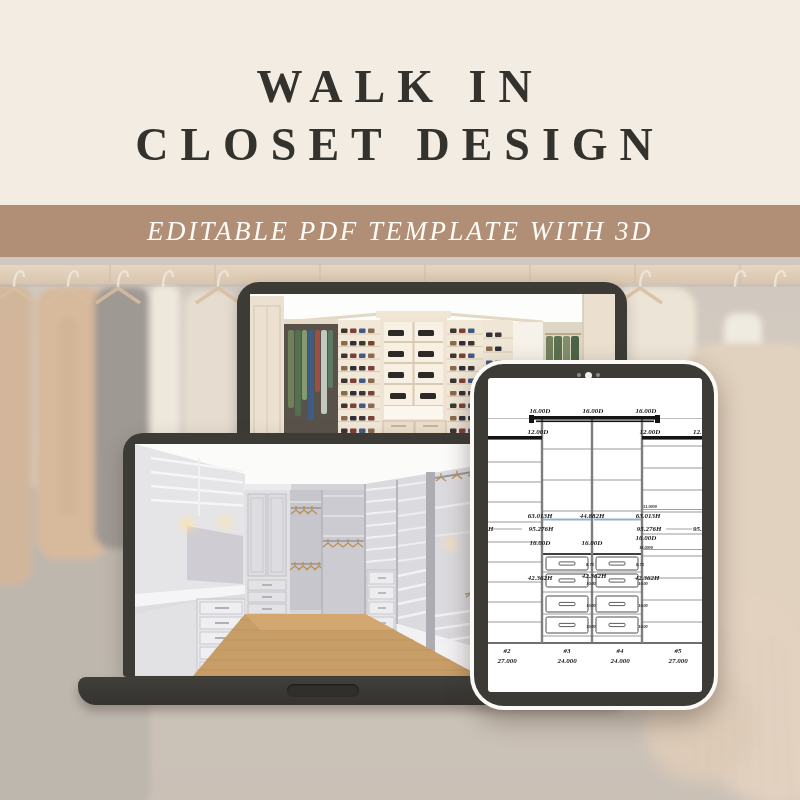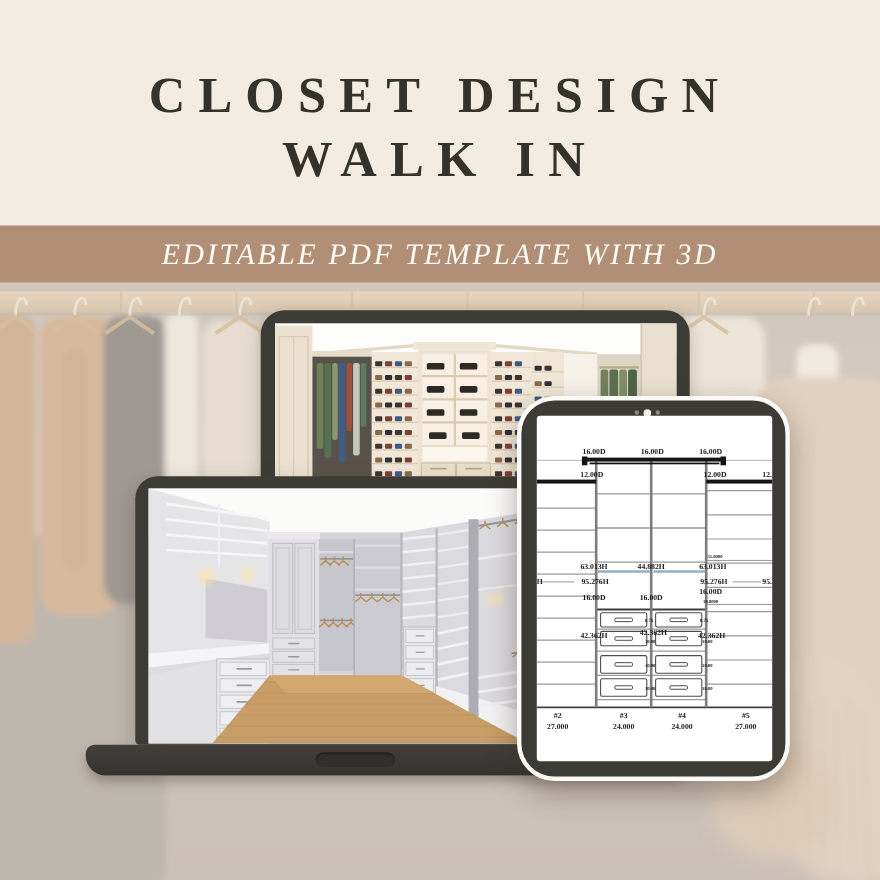--- a/index.html
+++ b/index.html
@@ -22,21 +22,21 @@
                border-radius:22px 22px 0 0;box-shadow:0 5px 14px rgba(70,58,46,.25);}
   .laptop-back .screen{position:absolute;left:13px;top:12px;width:365px;height:150px;background:#fff;overflow:hidden;}
   .laptop-front{position:absolute;left:123px;top:433px;width:460px;height:244px;background:var(--device_bezel);
                 border-radius:20px 20px 4px 4px;box-shadow:0 8px 20px rgba(70,58,46,.3);}
   .laptop-front .screen{position:absolute;left:12px;top:11px;width:438px;height:232px;background:#f4f3f5;overflow:hidden;}
   .laptop-base{position:absolute;left:78px;top:677px;width:550px;height:28px;border-radius:8px 8px 18px 18px;
                background:linear-gradient(#403f3a,#343330);box-shadow:0 6px 10px rgba(70,58,46,.35);}
   .base-notch{position:absolute;left:209px;top:7px;width:72px;height:13px;border-radius:7px;
               background:#312f2c;box-shadow:inset 0 1px 2px rgba(0,0,0,.5);}
   .tablet{position:absolute;left:470px;top:360px;width:248px;height:350px;background:#fbfaf7;border-radius:34px;
-          box-shadow:0 10px 26px rgba(60,48,38,.4);}
+          box-shadow:0 10px 26px rgba(60,48,38,.4);font-style:italic;}
   .tablet .bezel{position:absolute;left:4px;top:4px;right:4px;bottom:4px;background:var(--device_bezel);border-radius:30px;}
   .tablet .screen{position:absolute;left:18px;top:18px;width:214px;height:314px;background:#fff;border-radius:3px;overflow:hidden;}
   .cam-dot{position:absolute;border-radius:50%;}
   .cam-dot.small{width:4px;height:4px;background:#8b8a84;top:9px;}
   .cam-dot.big{width:7px;height:7px;background:#f2f0ea;top:7.5px;}
   svg{display:block;}
 </style>
 </head>
 <body>
 
@@ -112,22 +112,22 @@
       <path d="M-8,46 L14,31 L36,46"></path>
         <path d="M46,46 L68,31 L90,46"></path>
       <path d="M96,46 L118,31 L140,46"></path>
         <path d="M196,46 L218,31 L240,46"></path>
       <path d="M618,46 L640,31 L662,46"></path>
     </g>
     <rect x="0" y="0" width="800" height="543" fill="#f2ece3" opacity="0.44"></rect>
   </svg>
 
   <div class="title-block">
+    <div class="title-line">WALK IN</div>
     <div class="title-line">CLOSET DESIGN</div>
-    <div class="title-line">WALK IN</div>
   </div>
   <div class="banner">
     <span>EDITABLE PDF TEMPLATE WITH 3D</span>
   </div>
 
   <div class="laptop-back">
     <div class="screen">
       <svg id="render1" width="365" height="150" viewBox="0 0 365 150">
           <rect x="0" y="0" width="365" height="150" fill="#f8f5ef"></rect>
           <rect x="0" y="0" width="365" height="30" fill="#fdfdfc"></rect>

